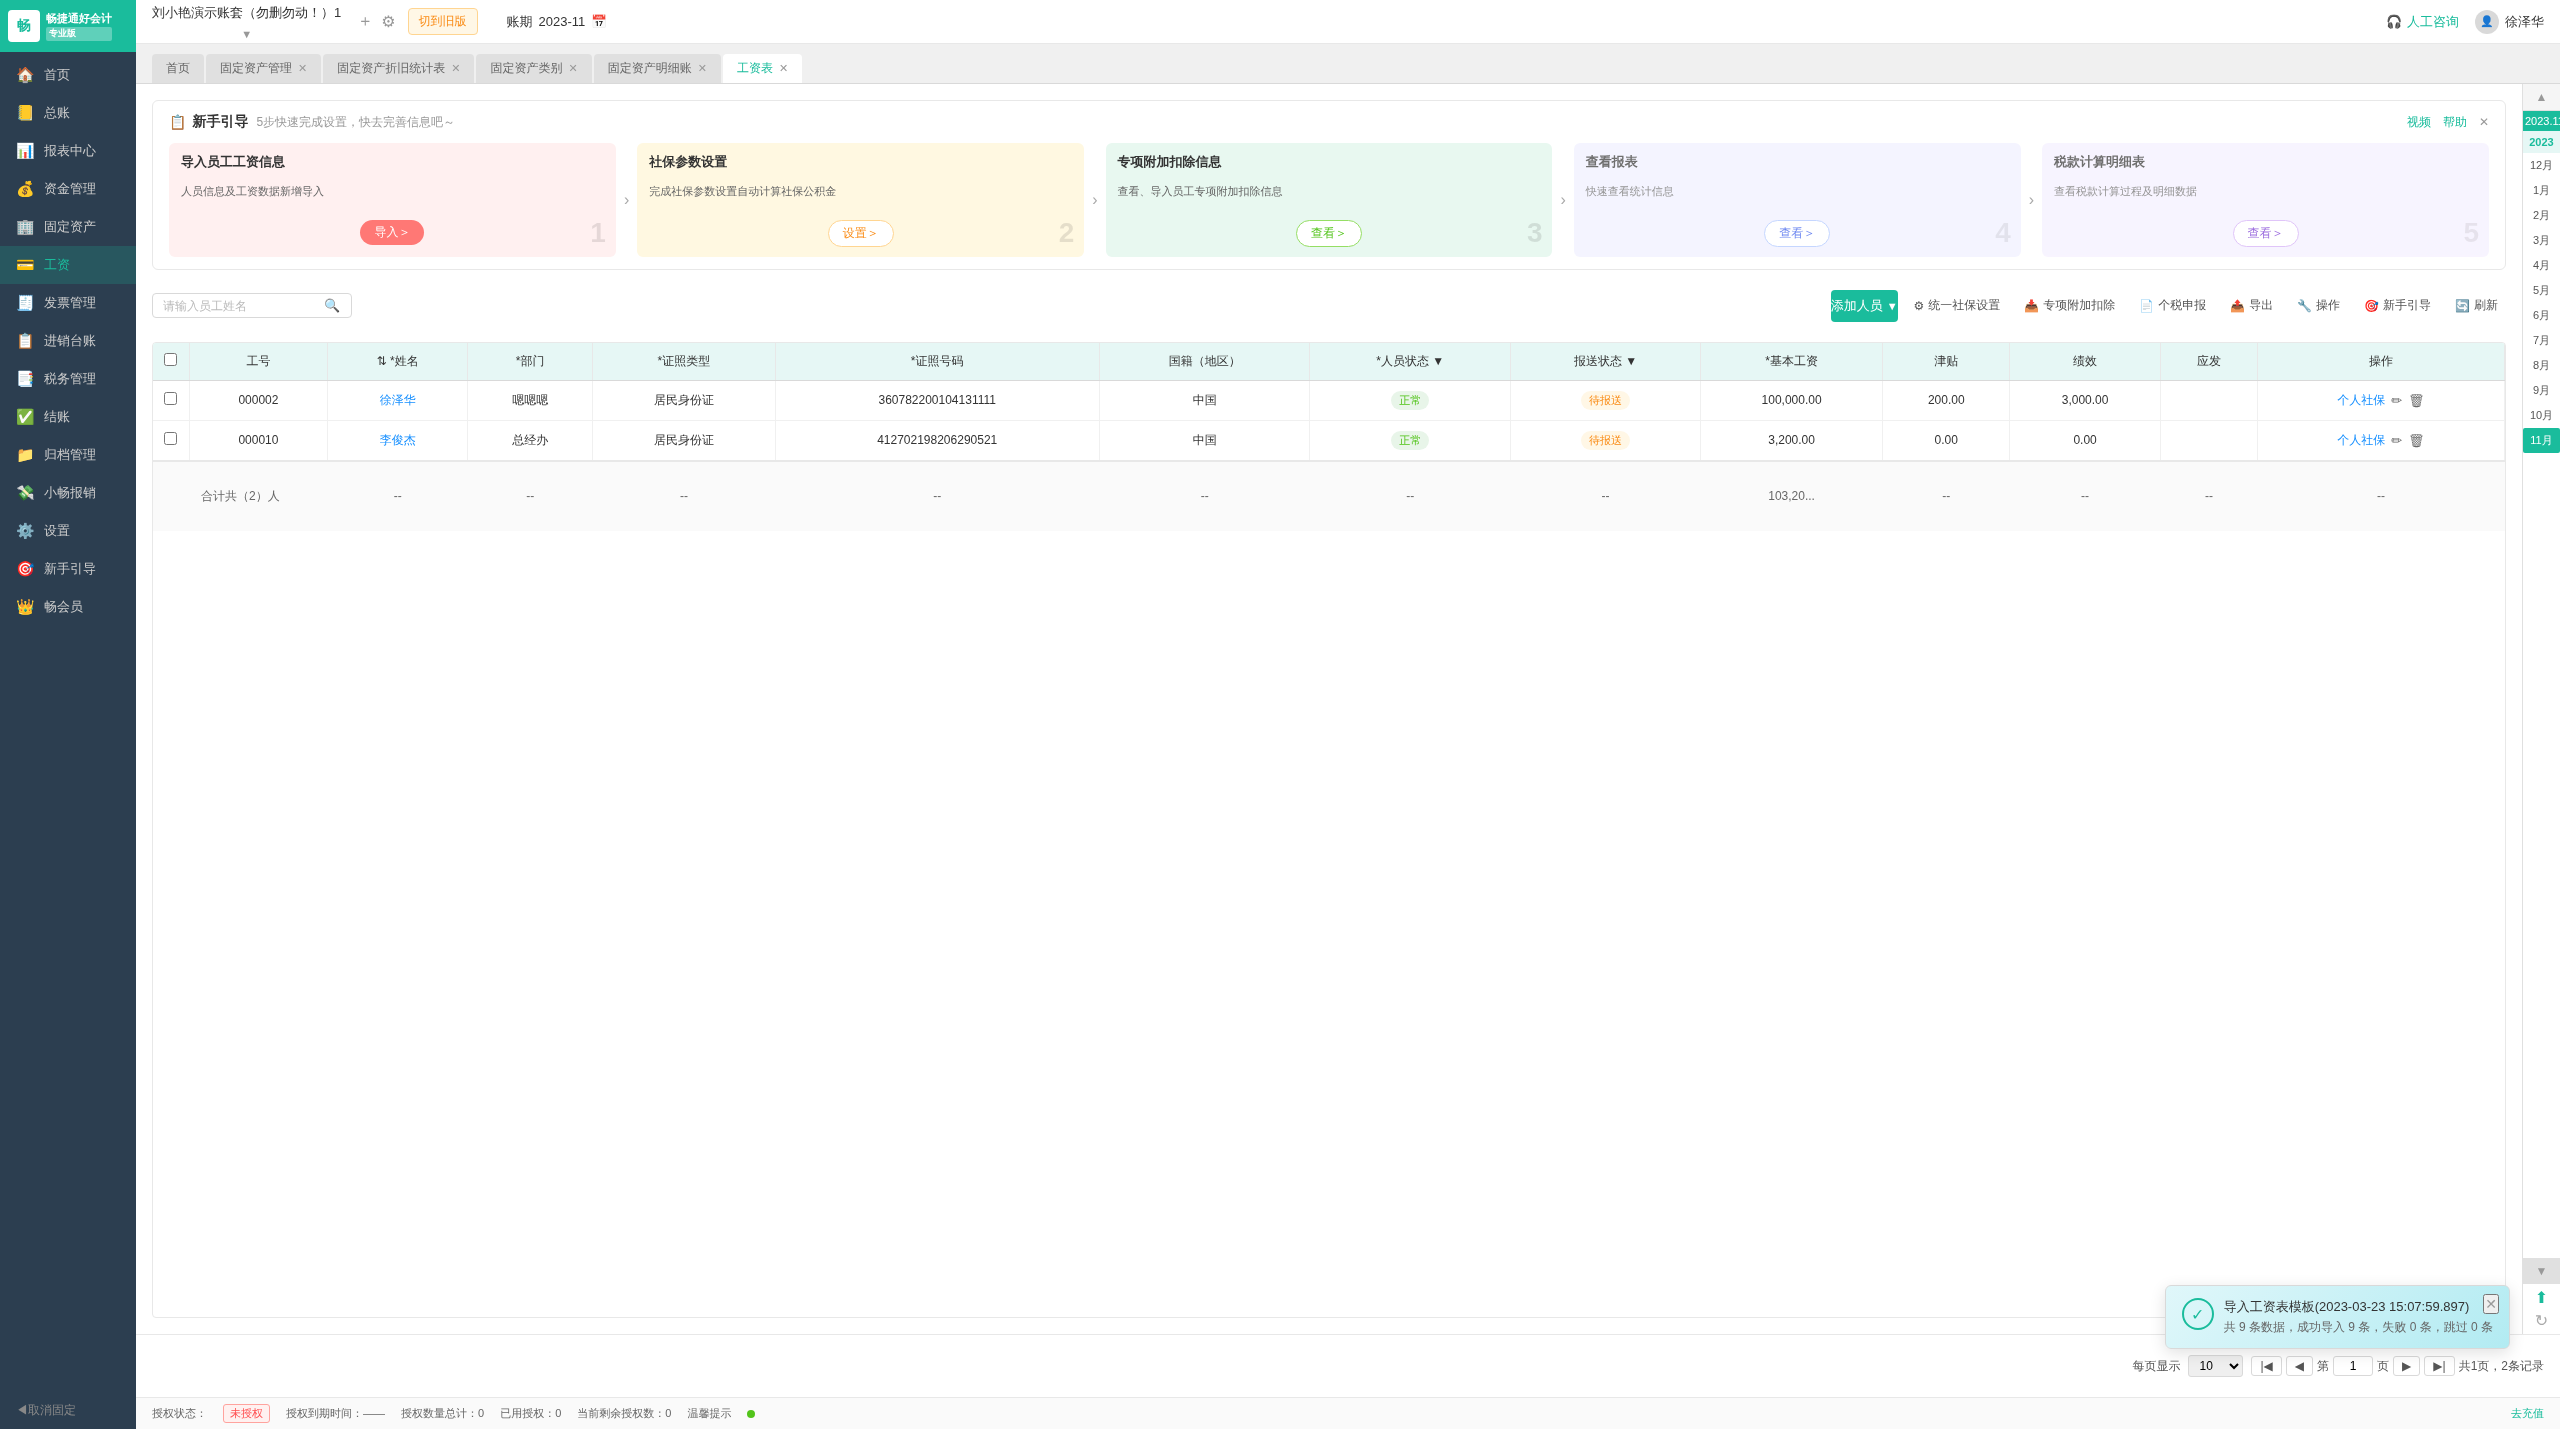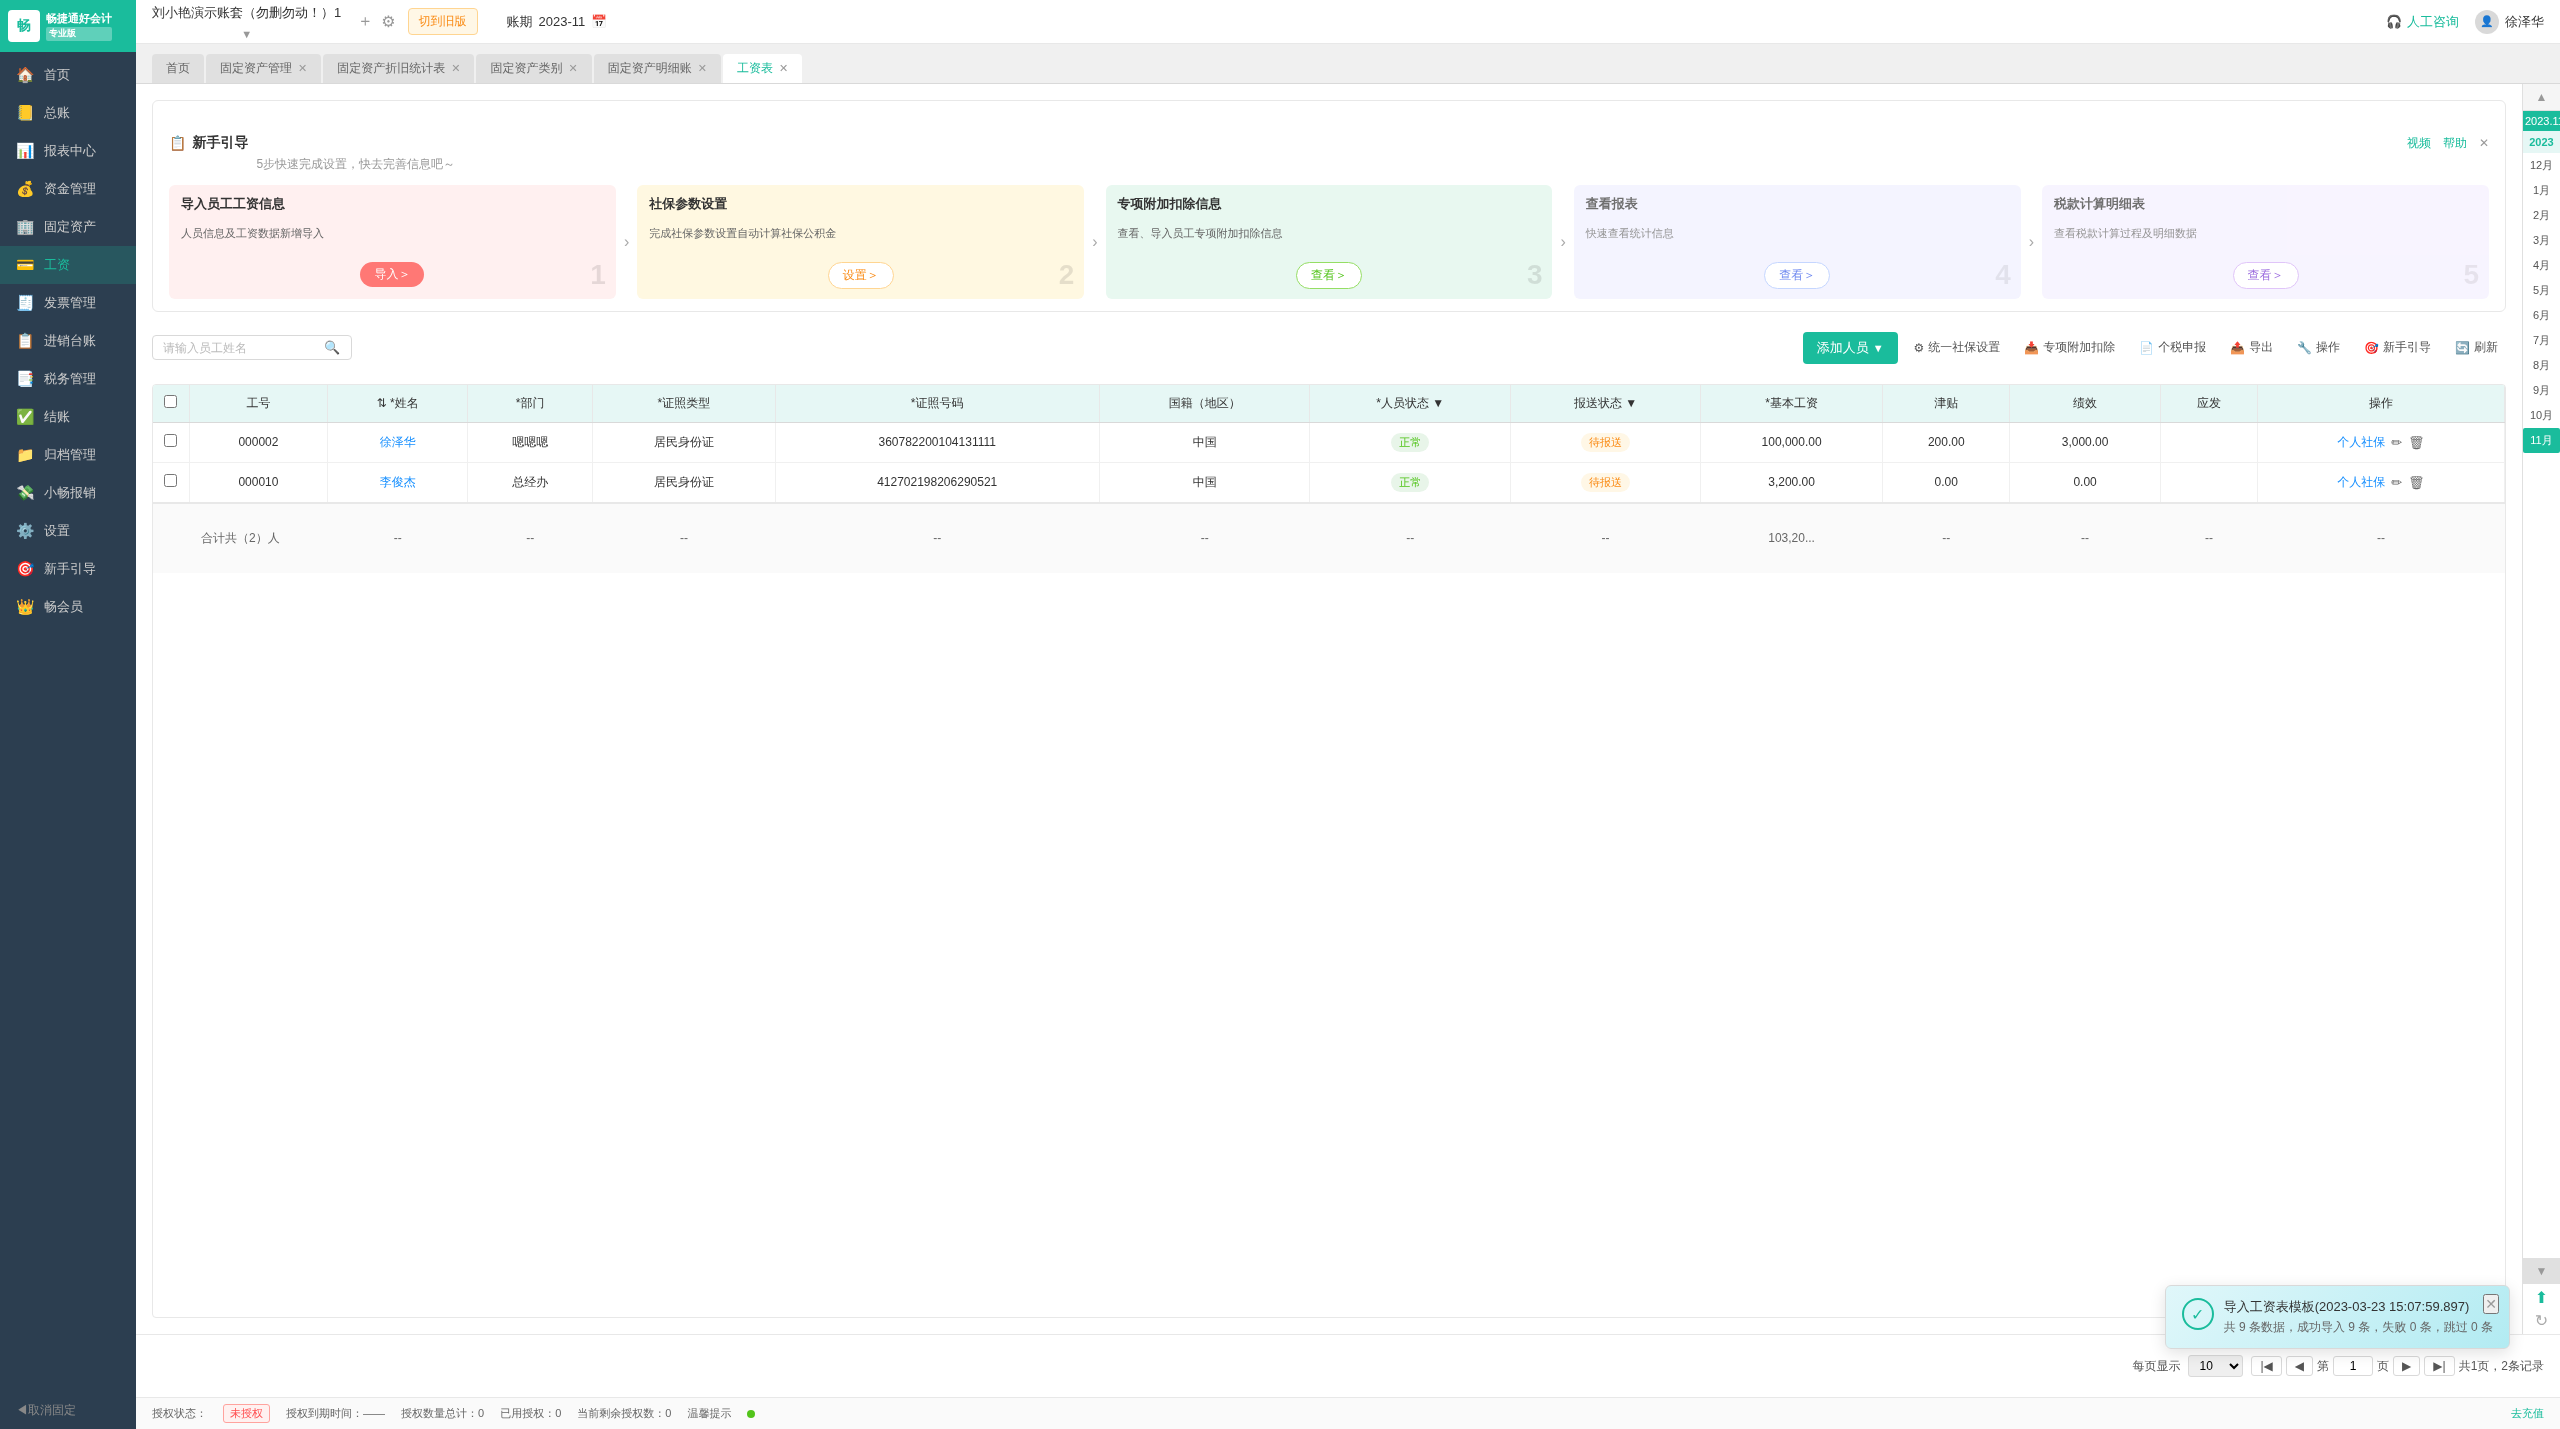--- a/index.html
+++ b/index.html
@@ -40,21 +40,21 @@
     .tab .close-icon { color: #999; font-size: 11px; }
 
     
     .page-body { flex: 1; overflow: auto; background: white; display: flex; }
     .page-inner { flex: 1; padding: 16px; display: flex; flex-direction: column; gap: 12px; }
 
     
     .guide-banner { border: 1px solid #e8e8e8; border-radius: 6px; padding: 12px 16px; background: white; }
     .guide-header { display: flex; align-items: center; gap: 8px; margin-bottom: 12px; }
     .guide-title { font-size: 14px; font-weight: 600; color: #333; display: flex; align-items: center; gap: 6px; }
-    .guide-subtitle { font-size: 12px; color: #999; margin-top: 43px; }
+    .guide-subtitle { font-size: 12px; color: #999; }
     .guide-actions { margin-left: auto; display: flex; align-items: center; gap: 12px; font-size: 12px; color: #1abc9c; cursor: pointer; }
     .guide-steps { display: flex; align-items: stretch; gap: 0; }
     .guide-step { flex: 1; padding: 10px 12px; border-radius: 6px; position: relative; display: flex; flex-direction: column; gap: 12px; }
     .guide-step.step-1 { background: #fff0f0; }
     .guide-step.step-2 { background: #fff8e1; }
     .guide-step.step-3 { background: #e8f8f0; }
     .guide-step.step-4 { background: #f0f0ff; opacity: 0.7; }
     .guide-step.step-5 { background: #f5f0ff; opacity: 0.7; }
     .guide-step .step-num { font-size: 28px; font-weight: bold; color: rgba(0,0,0,0.1); position: absolute; bottom: 8px; right: 10px; }
     .guide-step .step-title { font-size: 13px; font-weight: 600; color: #333; }
@@ -65,21 +65,21 @@
     .step-3 .step-btn { background: white; border: 1px solid #95de64; color: #52c41a; }
     .step-4 .step-btn { background: white; border: 1px solid #adc6ff; color: #2f54eb; }
     .step-5 .step-btn { background: white; border: 1px solid #d3adf7; color: #722ed1; }
     .guide-arrow { display: flex; align-items: center; padding: 0 8px; color: #aaa; font-size: 16px; }
 
     
     .toolbar { display: flex; align-items: center; gap: 8px; padding: 8px 0; }
     .search-box { display: flex; align-items: center; border: 1px solid #d9d9d9; border-radius: 4px; padding: 4px 10px; gap: 6px; background: white; width: 200px; }
     .search-box input { border: none; outline: none; font-size: 12px; color: #333; background: transparent; width: 100%; }
     .search-box input::placeholder { color: #bbb; }
-    .add-btn { background: #1abc9c; color: white; border: none; border-radius: 4px; padding: 7px 14px; font-size: 13px; cursor: pointer; display: flex; align-items: center; gap: 4px; margin-left: auto; }
+    .add-btn { background: #1abc9c; color: white; border: none; border-radius: 4px; padding: 7px 0; font-size: 13px; cursor: pointer; display: flex; align-items: center; gap: 4px; margin-left: auto; }
     .add-btn .dropdown-arrow { font-size: 11px; }
     .action-btns { display: flex; align-items: center; gap: 8px; }
     .action-btn { display: flex; align-items: center; gap: 4px; font-size: 12px; color: #555; cursor: pointer; padding: 5px 8px; border-radius: 4px; }
 
     
     .table-container { border: 1px solid #e8e8e8; border-radius: 4px; overflow: auto; flex: 1; }
     table { width: 100%; border-collapse: collapse; font-size: 12px; }
     thead tr { background: #e6f7f5; }
     thead th { padding: 10px 8px; text-align: center; color: #333; font-weight: 500; border-bottom: 1px solid #d9d9d9; border-right: 1px solid #e8e8e8; white-space: nowrap; }
     thead th.sortable { cursor: pointer; }

